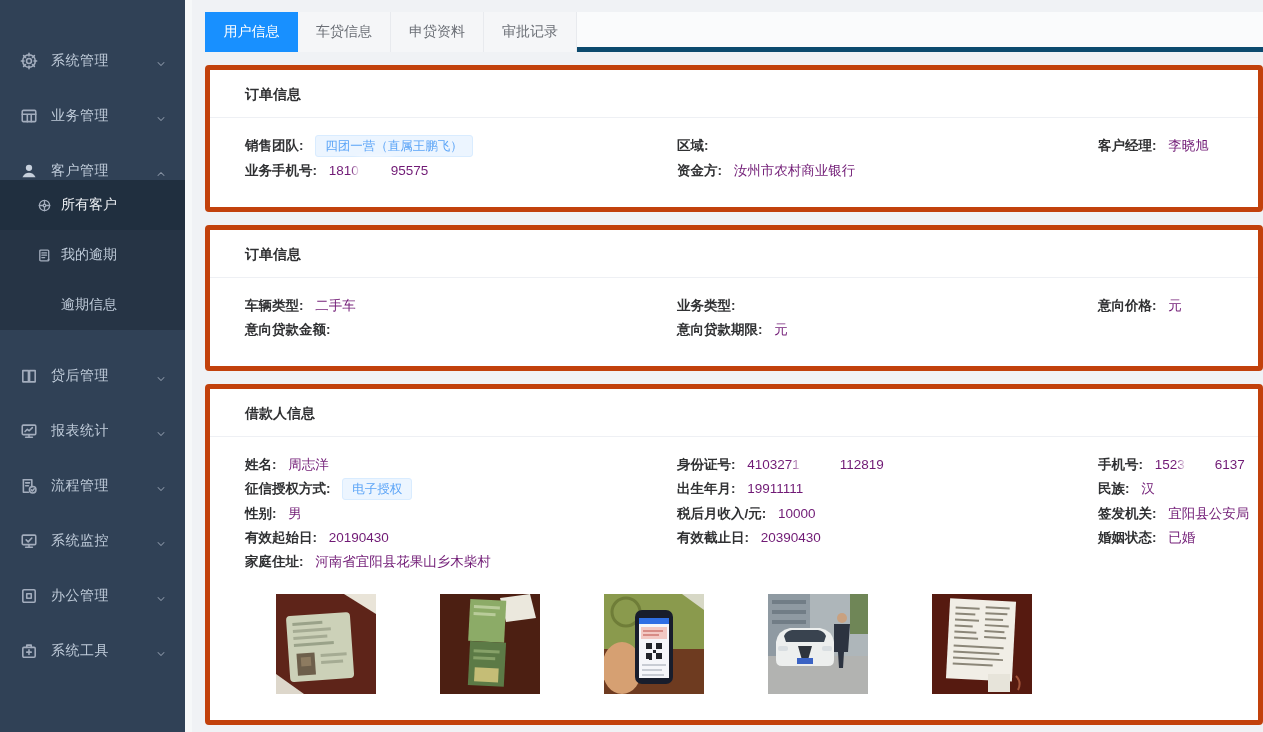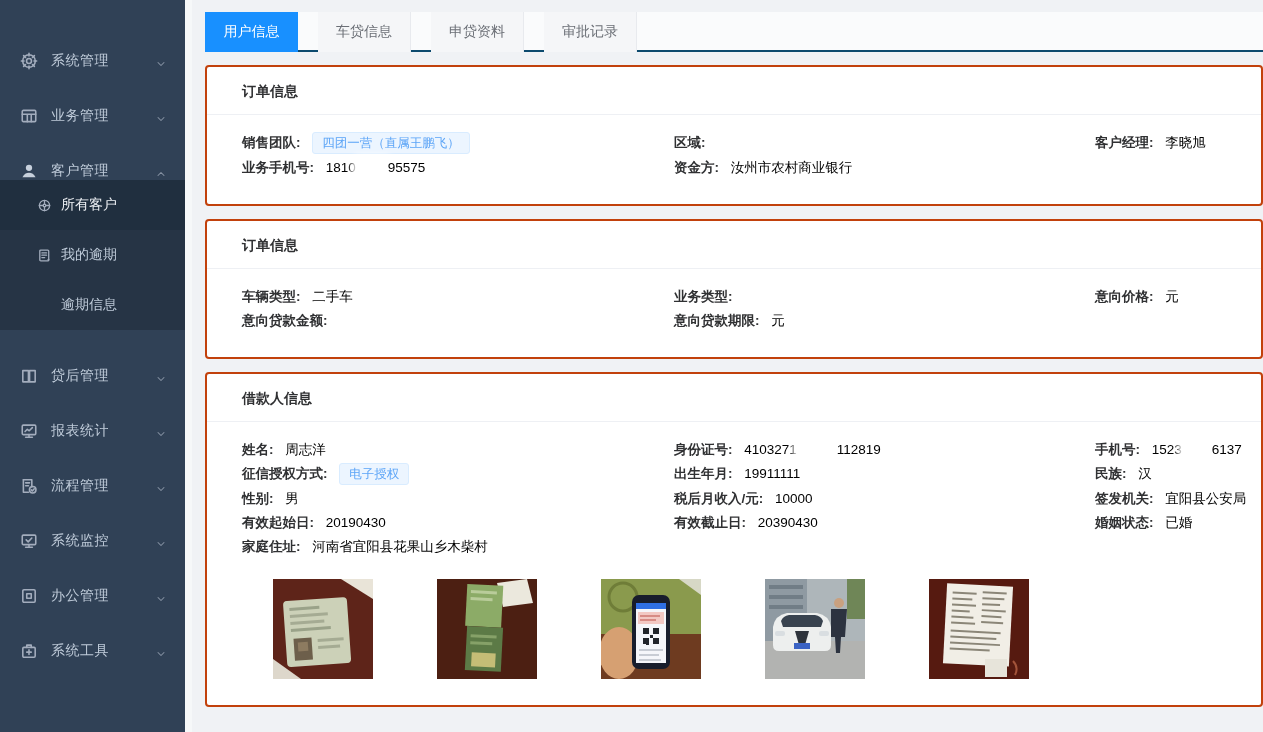--- a/index.html
+++ b/index.html
@@ -17,34 +17,34 @@
   .s-subitem { height:50px; display:flex; align-items:center; padding-left:37px; color:#bfcbd9; font-size:14px; cursor:pointer; }
   .s-subitem.active { background:#202f3f; color:#eef1f5; }
   .sub-icon { width:15px; height:15px; display:inline-flex; margin-right:9px; }
   .s-subitem.noicon { padding-left:61px; }
   svg.ic { stroke:#a3adbd; fill:none; stroke-width:1.4; stroke-linecap:round; stroke-linejoin:round; }
 
   .scroll-strip { position:absolute; left:185px; top:0; width:7px; height:732px; background:#f6f8f9; }
 
   
   .content { flex:1; padding:12px 0 0 20px; height:732px; }
-  .tabbar { display:flex; height:40px; background:#fafbfc; border-bottom:2px solid #0c4a6e;gap:20px; }
+  .tabbar { display:flex; height:40px; background:#fafbfc; border-bottom:5px solid #0c4a6e; }
   .tab { width:93px; height:40px; display:flex; align-items:center; justify-content:center;
          font-size:14px; color:#6b6f76; cursor:pointer; background:#f5f6f8; border-right:1px solid #e8eaee; }
   .tab.active { background:#1890ff; color:#fff; border-right:none; }
   .tabbar .spacer { flex:1; background:#fafbfc; }
 
-  .card { background:#fff; border:2px solid #c2410c; border-radius:4px; margin-top:13px; }
+  .card { background:#fff; border:5px solid #c2410c; border-radius:4px; margin-top:13px; }
   .card-title { font-size:14px; font-weight:bold; color:#303133; padding:16px 35px 13px 35px; }
   .card-divider { height:1px; background:#eef0f4; }
   .card-body { padding:17px 0 26px 35px; }
   .fgrid { display:grid; grid-template-columns:432px 421px 1fr; row-gap:3px; }
   .field { font-size:13.5px; line-height:21px; white-space:nowrap; }
   .f-label { color:#303133; font-weight:bold; margin-right:8px; }
-  .f-value { color:#000000; }
+  .f-value { color:#701a75; }
   .tag { display:inline-block; background:#ecf5ff; border:1px solid #d9ecff; color:#5ba4f7;
          font-size:12.5px; line-height:18px; padding:1px 9px; border-radius:3px; cursor:pointer; }
   .blur-patch { display:inline-block; height:15px; background:#fff; border-radius:2px;
                 box-shadow:0 0 6px 5px rgba(255,255,255,.95); vertical-align:-3px; margin:0 1px; }
 
   .photos { display:flex; gap:64px; margin:22px 0 0 31px; }
   .photo { width:100px; text-align:center; }
   .thumb { width:100px; height:100px; display:block; cursor:pointer; }
   .thumb svg { display:block; width:100px; height:100px; }
 </style>

